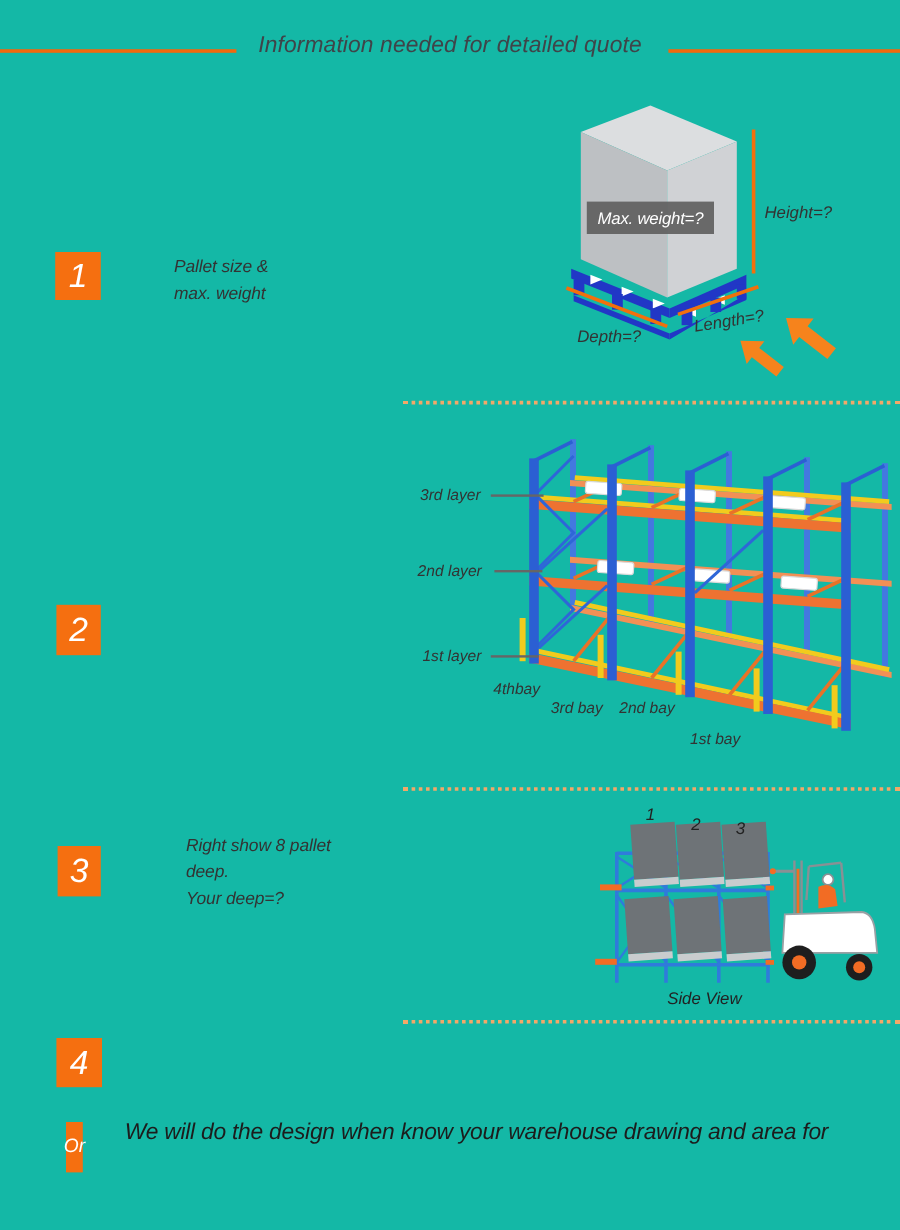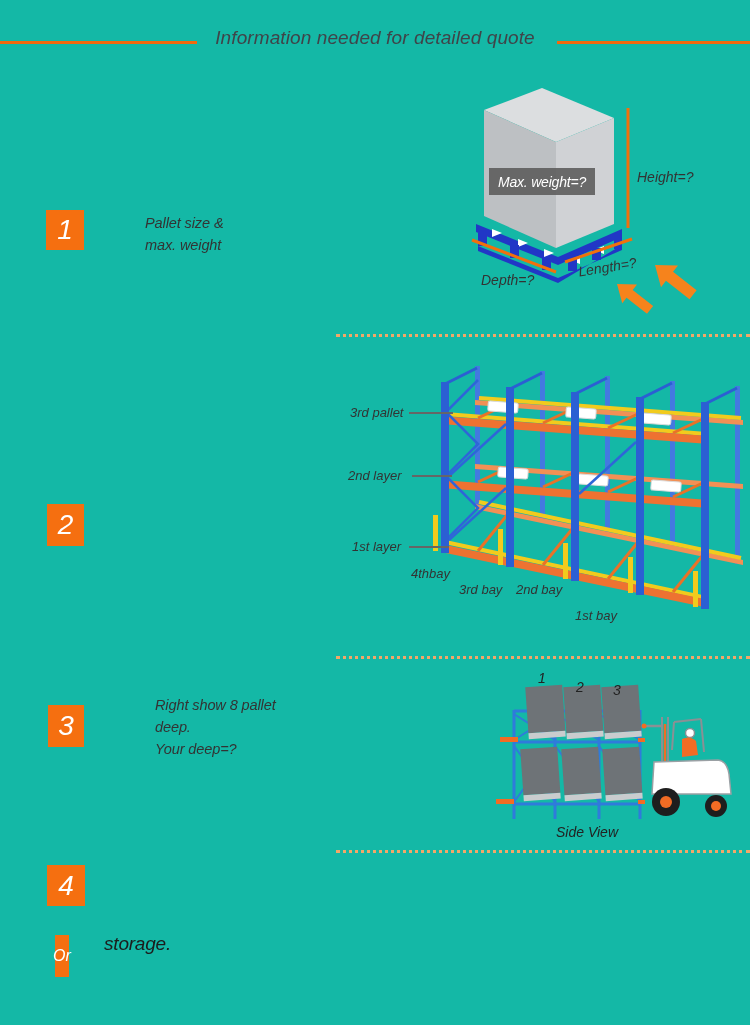--- a/index.html
+++ b/index.html
@@ -163,21 +163,21 @@
 
     <g fill="#F2CB1D">
       <rect x="95" y="157" width="5" height="36"></rect>
       <rect x="160" y="171" width="5" height="36"></rect>
       <rect x="225" y="185" width="5" height="36"></rect>
       <rect x="290" y="199" width="5" height="36"></rect>
       <rect x="355" y="213" width="5" height="36"></rect>
     </g>
   </svg>
 
-  <span class="lbl" style="left:350px;top:405px;">3rd pallet</span>
+  <span class="lbl" style="left:350px;top:405px;">3rd layer</span>
   <div class="ptr" style="left:409px;top:412px;width:44px;"></div>
   <span class="lbl" style="left:348px;top:468px;">2nd layer</span>
   <div class="ptr" style="left:412px;top:475px;width:40px;"></div>
   <span class="lbl" style="left:352px;top:539px;">1st layer</span>
   <div class="ptr" style="left:409px;top:546px;width:40px;"></div>
   <span class="lbl" style="left:411px;top:566px;">4thbay</span>
   <span class="lbl" style="left:459px;top:582px;">3rd bay</span>
   <span class="lbl" style="left:516px;top:582px;">2nd bay</span>
   <span class="lbl" style="left:575px;top:608px;">1st bay</span>
 
@@ -271,16 +271,16 @@
   <span class="num-lbl" style="left:573px;top:679px;">2</span>
   <span class="num-lbl" style="left:610px;top:682px;">3</span>
   <div class="caption">Side View</div>
 
   <div class="divider" style="top:850px;"></div>
 
   <div class="badge" style="left:47px;top:865px;width:38px;height:41px;">4</div>
 
   <div class="badge or" style="left:55px;top:935px;width:14px;height:42px;">Or</div>
   <div class="or-text" style="left:104px;top:928px;">
-    <div>storage.</div>
+    <div>We will do the design when know your warehouse drawing and area for</div>
   </div>
 
 </div>
 
 </body></html>

